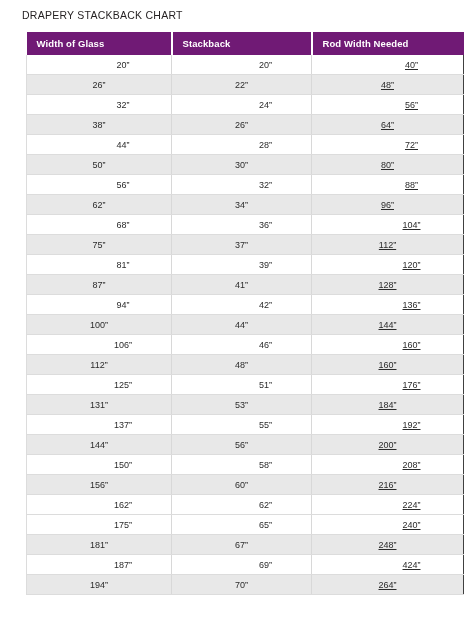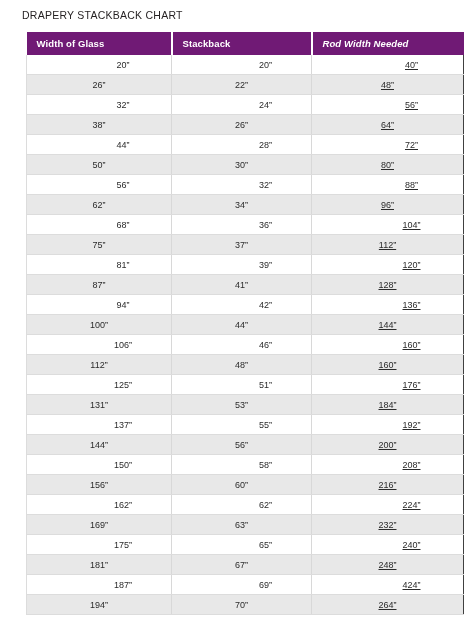--- a/index.html
+++ b/index.html
@@ -54,21 +54,20 @@
     font-size: 9.5px;
     text-align: left;
     padding: 6px 0 6px 10px;
     height: 10px;
     border-right: 2px solid #ffffff;
     letter-spacing: 0.1px;
     white-space: nowrap;
   }
   table.chart thead th:last-child {
     border-right: none;
-    font-style: italic;
   }
   table.chart tbody td {
     text-align: center;
     padding: 4px 0 4px 0;
     height: 11px;
     font-size: 9px;
     color: #2b2b2b;
     border-right: 1px solid #d8d8d8;
     border-bottom: 1px solid #dcdcdc;
     white-space: nowrap;
@@ -218,25 +217,20 @@
           <tr class="even">
             <td>156”</td>
             <td>60”</td>
             <td>216”</td>
           </tr>
           <tr class="odd">
             <td>162”</td>
             <td>62”</td>
             <td>224”</td>
           </tr>
-          <tr class="even">
-            <td>169”</td>
-            <td>63”</td>
-            <td>232”</td>
-          </tr>
           <tr class="odd">
             <td>175”</td>
             <td>65”</td>
             <td>240”</td>
           </tr>
           <tr class="even">
             <td>181”</td>
             <td>67”</td>
             <td>248”</td>
           </tr>

